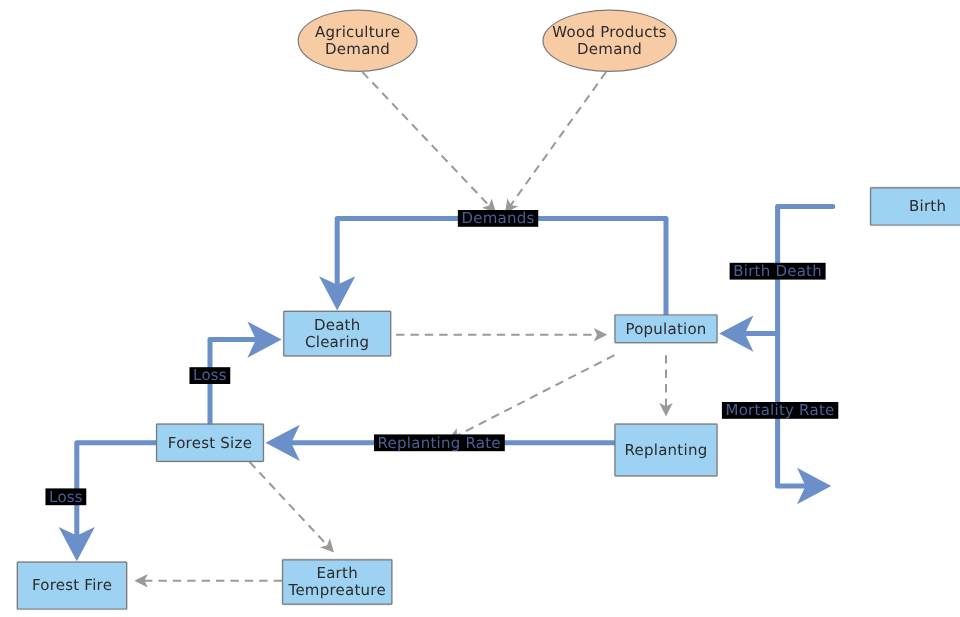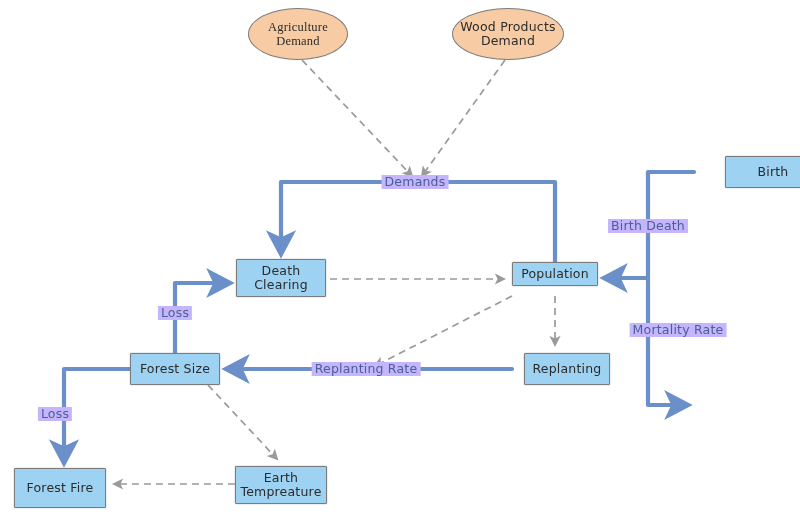--- a/index.html
+++ b/index.html
@@ -46,21 +46,21 @@
     background: #f7cba4;
     border: 1.6px solid #7b7b7b;
     border-radius: 50%;
   }
   .edge-label {
     position: absolute;
     color: #4a5f96;
     font-size: 12.5px;
     line-height: 14px;
     white-space: nowrap;
-    background: #c4b5fd;
+    background: #000000;
     padding: 0 3px;
     letter-spacing: 0.2px;
   }
   .el-center { transform: translate(-50%, -50%); }
 </style>
 </head>
 <body>
 
 <div id="canvas">
 
@@ -120,21 +120,21 @@
 
     <g>
       <path d="M208,385 L277,459" fill="none" stroke="#9a9a9a" stroke-width="1.7" stroke-dasharray="7,5" marker-end="url(#infHead)"></path>
     </g>
 
     <g>
       <path d="M235,484 L114,484" fill="none" stroke="#9a9a9a" stroke-width="1.7" stroke-dasharray="7,5" marker-end="url(#infHead)"></path>
     </g>
   </svg>
 
-  <div class="node cloud" style="left:248px; top:8px; width:100px; height:52px;font-family:Liberation Serif, serif;">
+  <div class="node cloud" style="left:248px; top:8px; width:100px; height:52px;">
     <div>
       <div>Agriculture</div>
       <div>Demand</div>
     </div>
   </div>
 
   <div class="node cloud" style="left:452px; top:8px; width:112px; height:52px;">
     <div>
       <div>Wood Products</div>
       <div>Demand</div>
@@ -149,21 +149,21 @@
   </div>
 
   <div class="node stock" style="left:512px; top:262px; width:86px; height:24px;">
     <span>Population</span>
   </div>
 
   <div class="node stock" style="left:130px; top:353px; width:90px; height:32px;">
     <span>Forest Size</span>
   </div>
 
-  <div class="node stock" style="left:524px; top:353px; width:86px; height:32px;">
+  <div class="node stock" style="left:512px; top:353px; width:86px; height:44px;">
     <span>Replanting</span>
   </div>
 
   <div class="node stock" style="left:694px; top:156px; width:96px; height:32px;margin-left:31px;">
     <span>Birth</span>
   </div>
 
 
   <div class="node stock" style="left:14px; top:468px; width:92px; height:40px;">
     <span>Forest Fire</span>
@@ -179,15 +179,15 @@
   <div class="edge-label el-center" style="left:415px; top:182px;">Demands</div>
 
   <div class="edge-label el-center" style="left:175px; top:313px;">Loss</div>
 
   <div class="edge-label el-center" style="left:55px; top:414px;">Loss</div>
 
   <div class="edge-label el-center" style="left:366px; top:369px;">Replanting Rate</div>
 
   <div class="edge-label el-center" style="left:648px; top:226px;">Birth Death</div>
 
-  <div class="edge-label el-center" style="left:650px; top:330px;margin-left:28px;">Mortality Rate</div>
+  <div class="edge-label el-center" style="left:650px; top:342px;">Mortality Rate</div>
 
 </div>
 
 </body></html>

